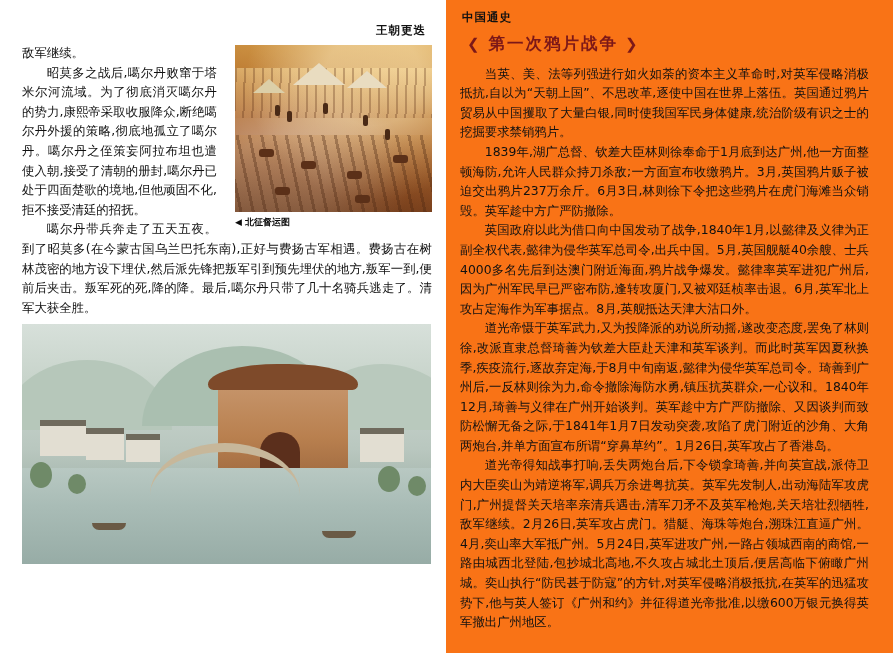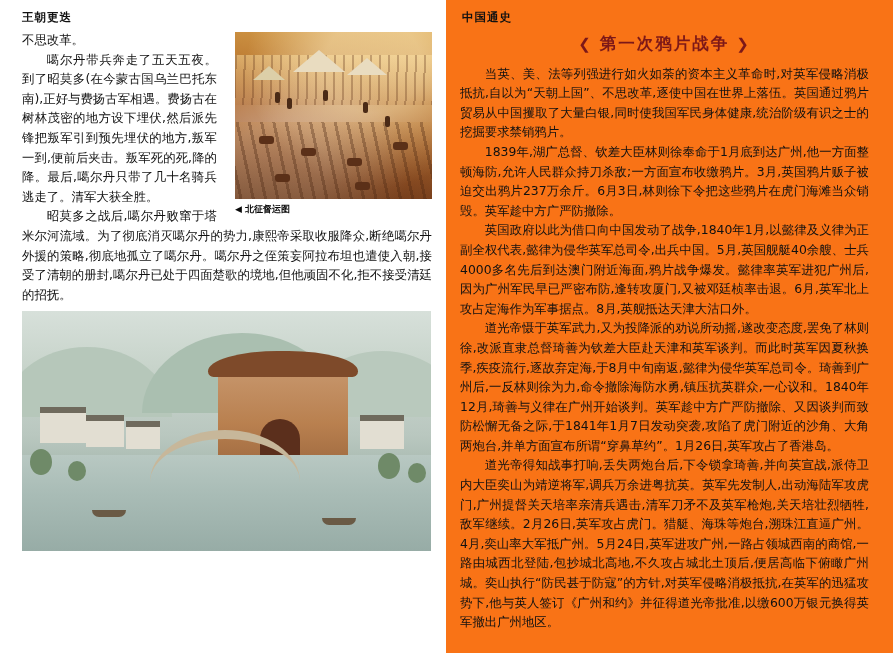--- a/index.html
+++ b/index.html
@@ -23,25 +23,26 @@
   
   .page-left {
     width: 446px;
     height: 653px;
     position: relative;
     box-sizing: border-box;
     padding: 10px 14px 8px 22px;
     background: #ffffff;
   }
   .page-left .running-head {
+    text-align: right;
     font-size: 11.5px;
     font-weight: bold;
     color: #111;
     letter-spacing: 1px;
-    margin: 0 6px 6px 0;
+    margin: 13px 6px 6px 0;
     height: 14px;
   }
   .col-text {
     font-size: 12.4px;
     line-height: 19.6px;
     text-align: justify;
     color: #111;
   }
   .col-text p {
     margin: 0;
@@ -217,21 +218,20 @@
   .page-right .running-head {
     text-align: left;
     font-size: 11.5px;
     font-weight: bold;
     color: #111;
     letter-spacing: 1px;
     margin: 0 0 6px 2px;
     height: 14px;
   }
   .section-title {
-    text-align: center;
     font-size: 16.5px;
     font-weight: bold;
     color: #7c1818;
     letter-spacing: 2px;
     margin: 10px 0 9px 0;
   }
   .section-title .orn {
     color: #7c1818;
     font-size: 15px;
     margin: 0 7px;
@@ -272,23 +272,23 @@
           <div class="horse" style="left:112px; top:126px;"></div>
           <div class="horse" style="left:158px; top:110px;"></div>
           <div class="horse" style="left:40px; top:142px;"></div>
           <div class="horse" style="left:120px; top:150px;"></div>
         </div>
         <div class="caption">
           <span class="cap-title">◀ 北征督运图</span>
         </div>
       </div>
 
-      <p>不思改革。</p>
+      <p>敌军继续。</p>
+      <p class="indent">昭莫多之战后,噶尔丹败窜于塔米尔河流域。为了彻底消灭噶尔丹的势力,康熙帝采取收服降众,断绝噶尔丹外援的策略,彻底地孤立了噶尔丹。噶尔丹之侄策妄阿拉布坦也遣使入朝,接受了清朝的册封,噶尔丹已处于四面楚歌的境地,但他顽固不化,拒不接受清廷的招抚。</p>
       <p class="indent">噶尔丹带兵奔走了五天五夜。到了昭莫多(在今蒙古国乌兰巴托东南),正好与费扬古军相遇。费扬古在树林茂密的地方设下埋伏,然后派先锋把叛军引到预先埋伏的地方,叛军一到,便前后夹击。叛军死的死,降的降。最后,噶尔丹只带了几十名骑兵逃走了。清军大获全胜。</p>
-      <p class="indent">昭莫多之战后,噶尔丹败窜于塔米尔河流域。为了彻底消灭噶尔丹的势力,康熙帝采取收服降众,断绝噶尔丹外援的策略,彻底地孤立了噶尔丹。噶尔丹之侄策妄阿拉布坦也遣使入朝,接受了清朝的册封,噶尔丹已处于四面楚歌的境地,但他顽固不化,拒不接受清廷的招抚。</p>
     </div>
 
     <div class="img-bottom">
       <div class="sky"></div>
       <div class="hill h1"></div>
       <div class="hill h2"></div>
       <div class="hill h3"></div>
       <div class="wall"></div>
       <div class="roof"></div>
       <div class="gate"></div>

